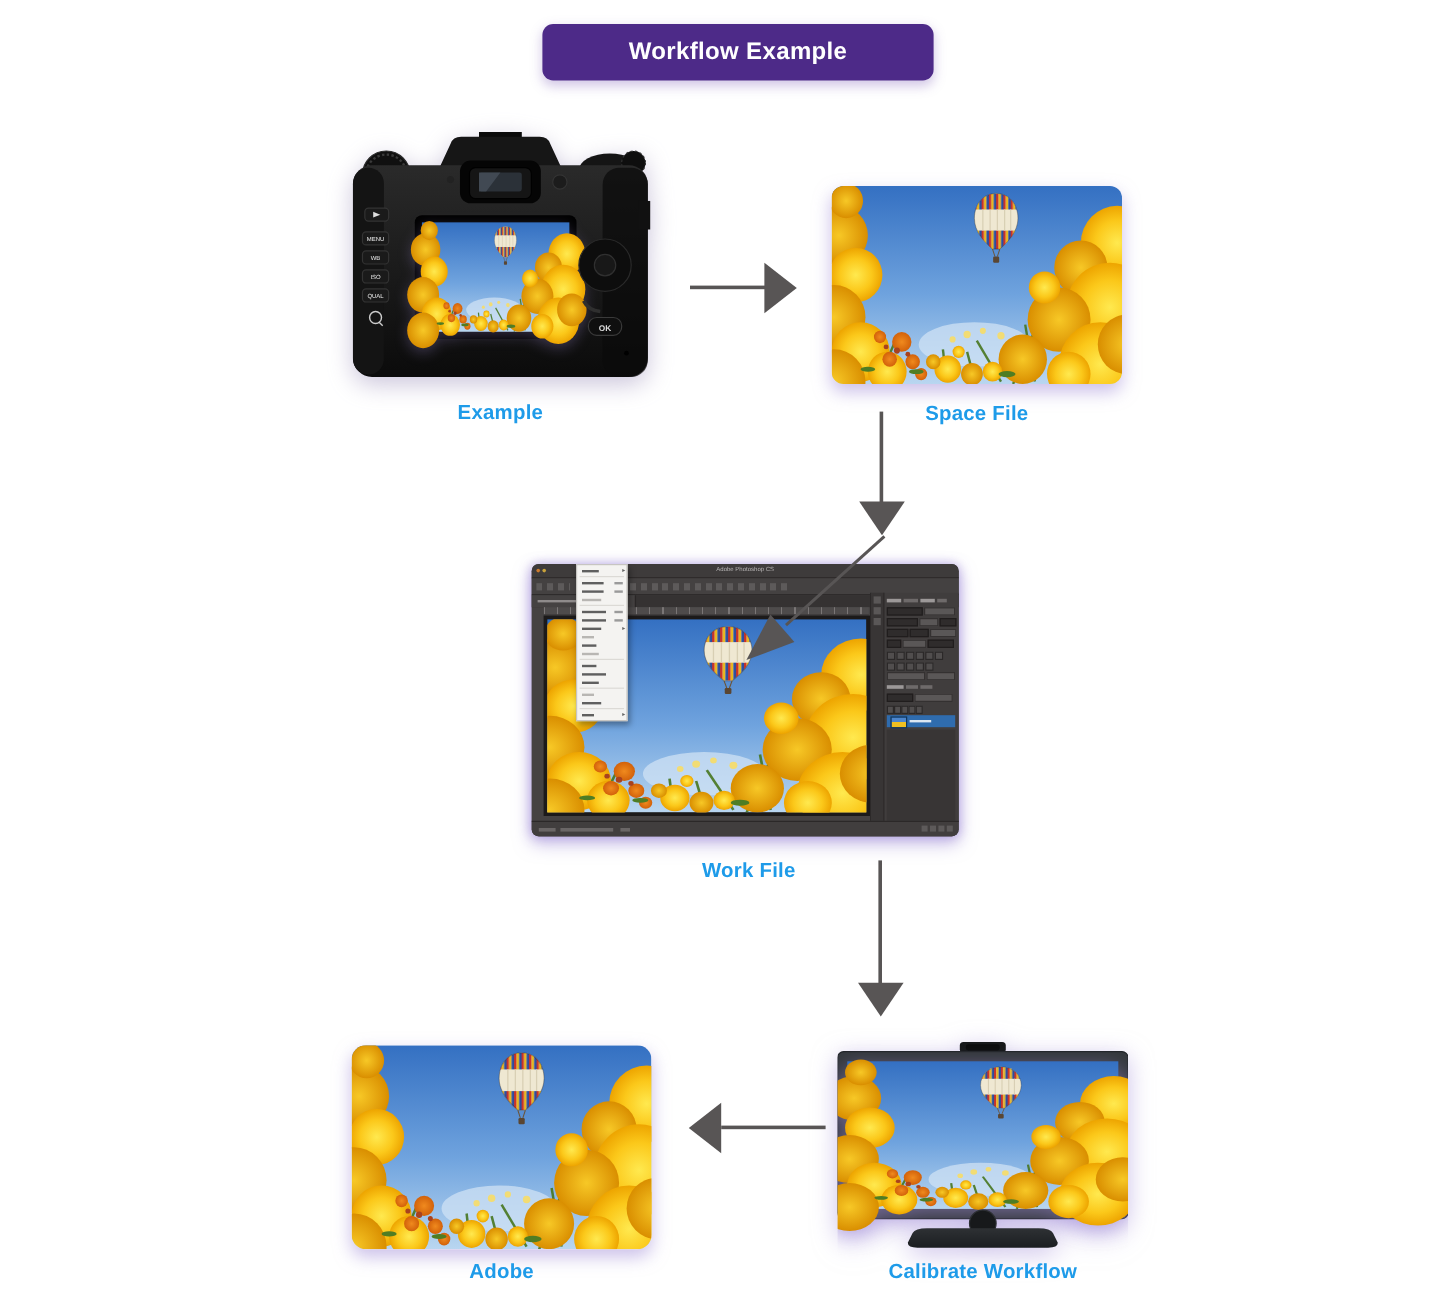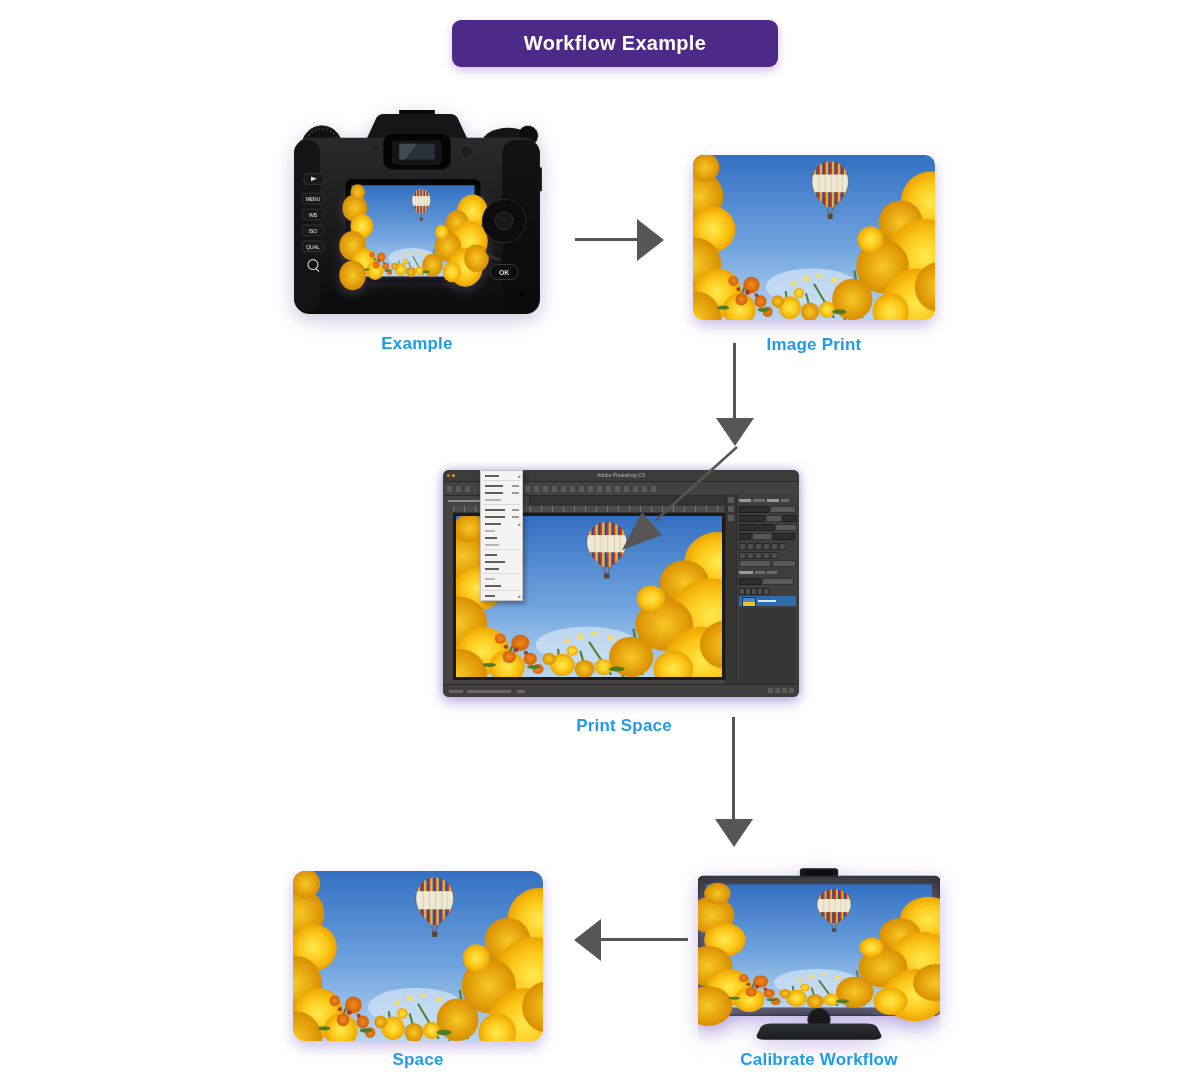--- a/index.html
+++ b/index.html
@@ -250,21 +250,21 @@
   <div>
     <div class="arrow-line" style="left:575px;top:238px;width:63px;height:3px;"></div>
     <div class="head-right" style="left:637px;top:219px;"></div>
   </div>
 
   <div class="photo" style="left:693px;top:155px;width:242px;height:165px;">
     <svg class="fill-svg" viewBox="0 0 240 160" preserveAspectRatio="none">
         <use href="#scene"></use>
       </svg>
   </div>
-  <div class="step-label" style="left:693px;width:242px;top:335px;">Image Print</div>
+  <div class="step-label" style="left:693px;width:242px;top:335px;">Space File</div>
 
   <div>
     <div class="arrow-line" style="left:733px;top:343px;width:3px;height:76px;"></div>
     <div class="head-down" style="left:716px;top:418px;"></div>
   </div>
 
   <div class="ps">
     <div class="ps-titlebar">
       <span class="ps-dot" style="left:4px;background:#CC7A2E;"></span>
       <span class="ps-dot" style="left:9px;background:#C9A23A;"></span>
@@ -434,21 +434,21 @@
           <span class="pm-a">▸</span>
         </div>
     </div>
   </div>
 
   <svg class="diag-arrow" viewBox="0 0 200 130">
     <line x1="137" y1="7" x2="55" y2="81" stroke="#585555" stroke-width="2.5"></line>
     <polygon points="22,110 62,95 42,72" fill="#585555"></polygon>
   </svg>
 
-  <div class="step-label" style="left:499px;width:250px;top:716px;">Print Space</div>
+  <div class="step-label" style="left:499px;width:250px;top:716px;">Work File</div>
 
   <div>
     <div class="arrow-line" style="left:732px;top:717px;width:3px;height:103px;"></div>
     <div class="head-down" style="left:715px;top:819px;"></div>
   </div>
 
   <div class="monitor-wrap">
     <svg viewBox="0 0 240 178" width="242" height="180">
       <rect x="101" y="2" width="38" height="9" rx="3" fill="#17191B"></rect>
       <rect x="106" y="4" width="28" height="5" rx="2" fill="#0C0D0E"></rect>
@@ -471,15 +471,15 @@
   <div>
     <div class="arrow-line" style="left:601px;top:938px;width:87px;height:3px;"></div>
     <div class="head-left" style="left:574px;top:919px;"></div>
   </div>
 
   <div class="photo" style="left:293px;top:871px;width:250px;height:170px;border-radius:12px;">
     <svg class="fill-svg" viewBox="0 0 240 160" preserveAspectRatio="none">
         <use href="#scene"></use>
       </svg>
   </div>
-  <div class="step-label" style="left:293px;width:250px;top:1050px;">Space</div>
+  <div class="step-label" style="left:293px;width:250px;top:1050px;">Adobe</div>
 
 </div>
 
 </body></html>

